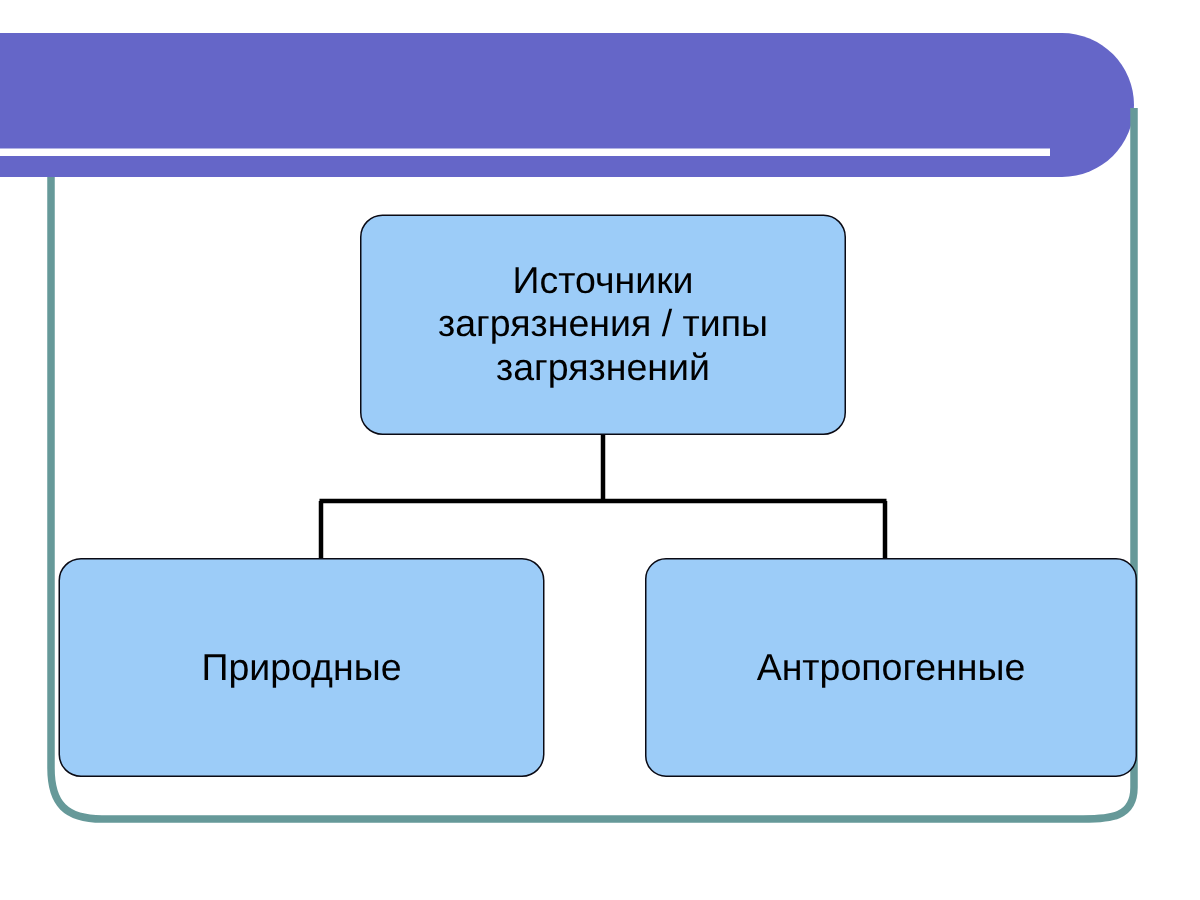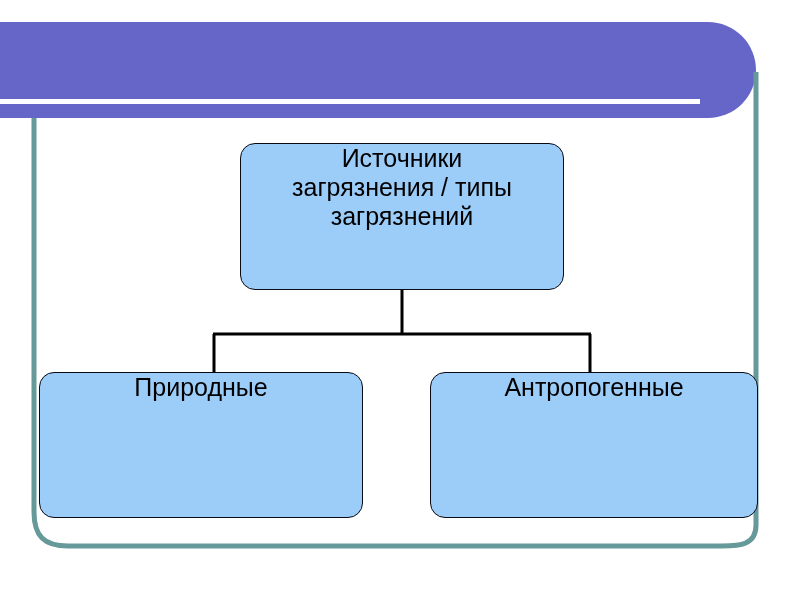--- a/index.html
+++ b/index.html
@@ -51,20 +51,21 @@
   }
 
   
   .node {
     position: absolute;
     background: #9cccf8;
     border: 1px solid #0a0a14;
     border-radius: 15px;
     box-sizing: border-box;
     display: flex;
+    align-items: center;
     justify-content: center;
     text-align: center;
     color: #000000;
     line-height: 1.16;
   }
   .node-root {
     left: 240px;
     top: 143px;
     width: 324px;
     height: 147px;
@@ -77,20 +78,21 @@
     width: 324px;
     height: 146px;
     font-size: 25px;
   }
   .node-right {
     left: 430px;
     top: 372px;
     width: 328px;
     height: 146px;
     font-size: 25px;
+    border-radius: 14px;
   }
   .node-text {
     display: block;
     white-space: pre-line;
   }
 
   
   .connectors {
     position: absolute;
     left: 0;

